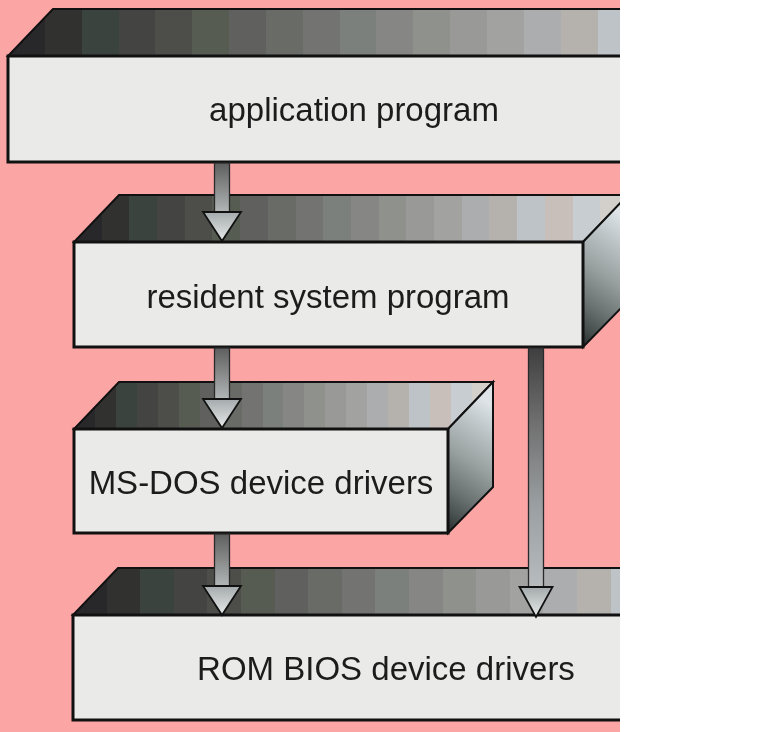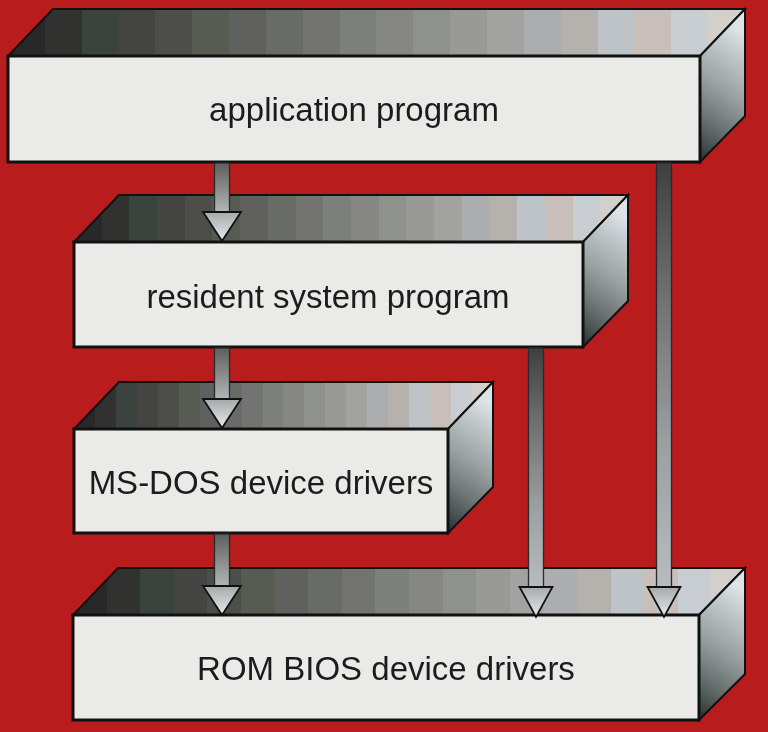--- a/index.html
+++ b/index.html
@@ -3,23 +3,23 @@
 <meta charset="utf-8">
 <style>
   html, body {
     margin: 0;
     padding: 0;
     background: #ffffff;
     font-family: "Liberation Sans", sans-serif;
   }
   .stage {
     position: relative;
-    width: 768px;
+    width: 620px;
     height: 732px;
-    background: #b91c1c;
+    background: #fca5a5;
     overflow: hidden;
   }
   svg { display: block; }
   .box-label {
     font-family: "Liberation Sans", sans-serif;
     font-size: 33px;
     fill: #1c1c1c;
     text-anchor: middle;
   }
   .front-face { fill: #eaeae8; stroke: #111111; stroke-width: 3; }

